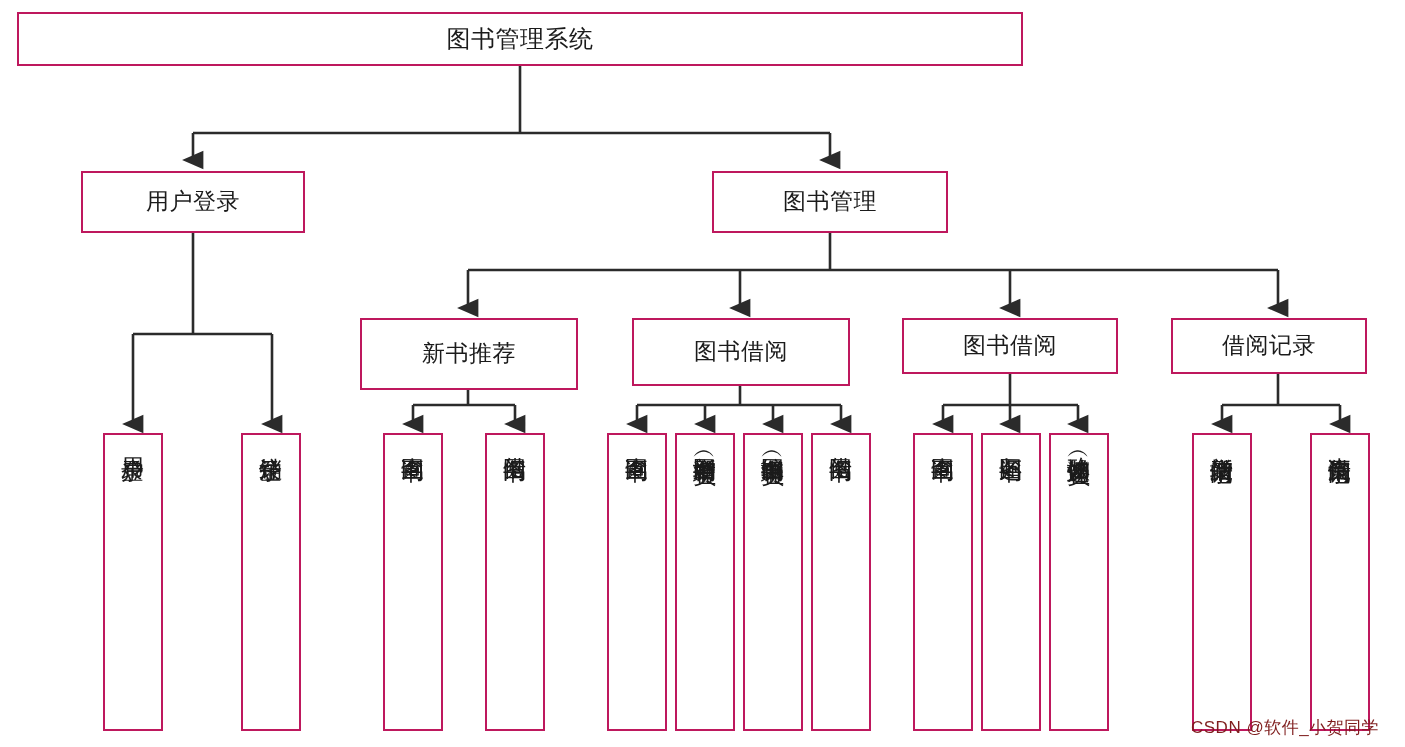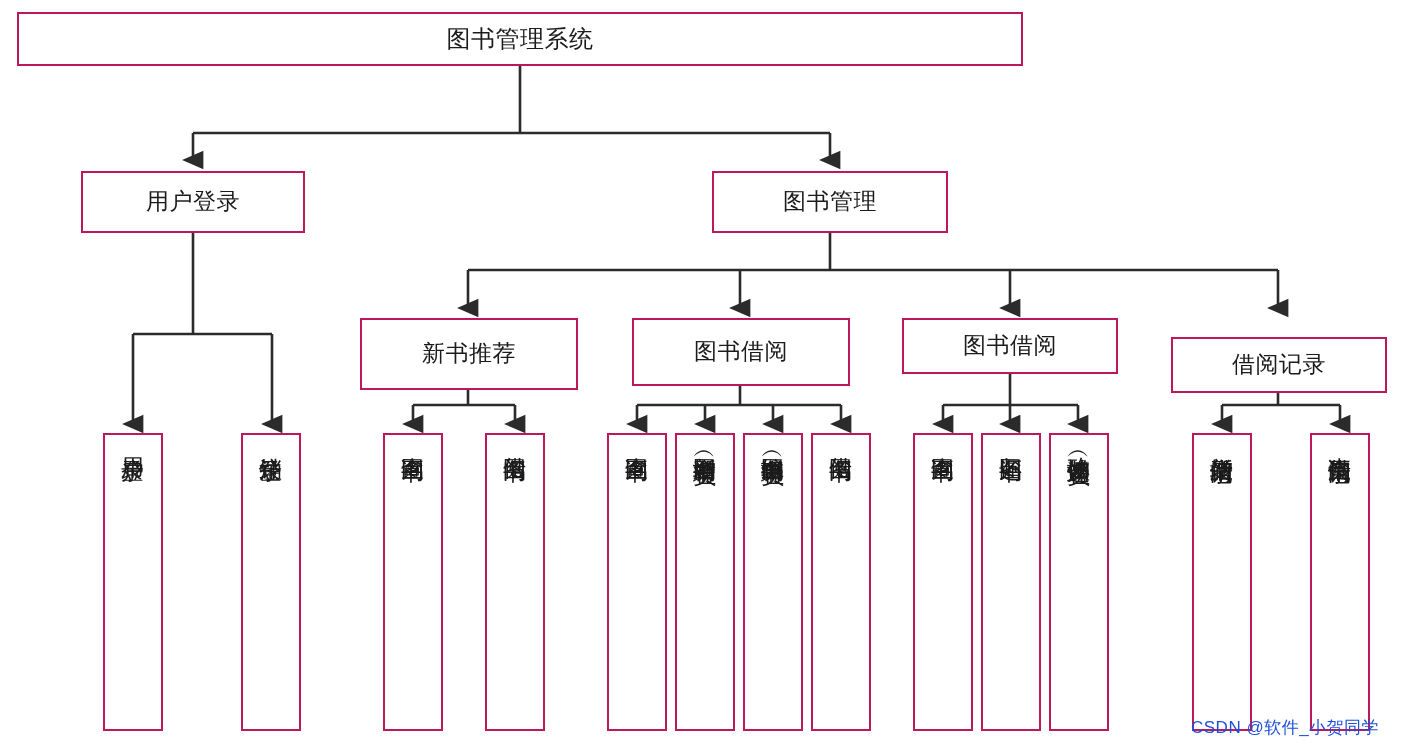--- a/index.html
+++ b/index.html
@@ -54,21 +54,21 @@
     text-orientation: upright;
     font-size: 23px;
     line-height: 1.05;
     letter-spacing: 1px;
     white-space: normal;
     max-height: 100%;
   }
   .watermark {
     position: absolute;
     font-size: 17px;
-    color: #1d4ed8;
+    color: #7f1d1d;
     white-space: nowrap;
     z-index: 5;
     letter-spacing: 0.5px;
   }
 </style>
 </head>
 <body>
 
 <div id="canvas">
 
@@ -136,21 +136,21 @@
 
   <div class="node" style="left:360px; top:318px; width:218px; height:72px;">
     <span class="label">新书推荐</span>
   </div>
   <div class="node" style="left:632px; top:318px; width:218px; height:68px;">
     <span class="label">图书借阅</span>
   </div>
   <div class="node" style="left:902px; top:318px; width:216px; height:56px;">
     <span class="label">图书借阅</span>
   </div>
-  <div class="node" style="left:1171px; top:337px; width:216px; height:56px;">
+  <div class="node" style="left:1171px; top:318px; width:196px; height:56px;">
     <span class="label">借阅记录</span>
   </div>
 
   <div class="node leaf" style="left:103px; top:433px; width:60px; height:298px;">
     <span class="label">用户登录</span>
   </div>
   <div class="node leaf" style="left:241px; top:433px; width:60px; height:298px;">
     <span class="label">注销登录</span>
   </div>
 

